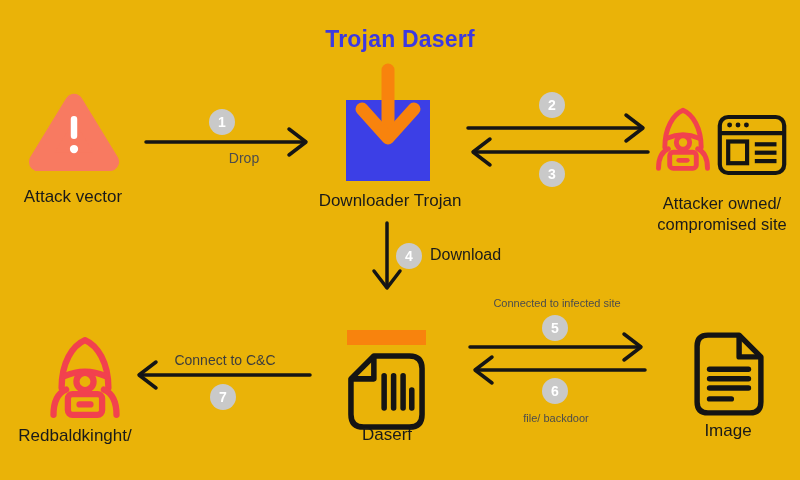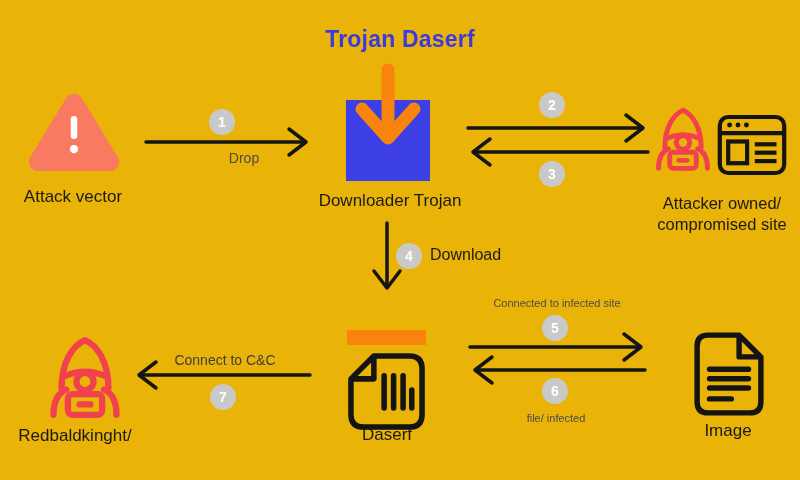--- a/index.html
+++ b/index.html
@@ -136,21 +136,21 @@
       <line x1="71" y1="30" x2="71" y2="71"></line>
       <line x1="82" y1="48" x2="82" y2="71"></line>
     </g>
   </svg>
   <div class="abs node-label" style="left:336px;top:424px;width:102px;">Daserf</div>
 
   <div class="abs gray-label center" style="left:557px;top:295px;">Connected to infected site</div>
   <div class="abs badge" style="left:542px;top:315px;">5</div>
   <div class="abs badge" style="left:542px;top:378px;">6</div>
   <div class="abs gray-label center" style="left:556px;top:410px;white-space:nowrap;">
-    <div>file/ infected</div>
+    <div>file/ backdoor</div>
   </div>
 
   <svg class="abs" style="left:694px;top:332px;" width="70" height="84" viewBox="0 0 90 108">
     <g stroke="#141414" stroke-width="7" fill="none" stroke-linejoin="round">
       <path d="M18,4 H58 L86,32 V90 Q86,104 72,104 H18 Q4,104 4,90 V18 Q4,4 18,4 Z"></path>
       <path d="M58,4 V32 H86"></path>
     </g>
     <g stroke="#141414" stroke-width="7" stroke-linecap="round">
       <line x1="20" y1="48" x2="70" y2="48"></line>
       <line x1="20" y1="60" x2="70" y2="60"></line>

